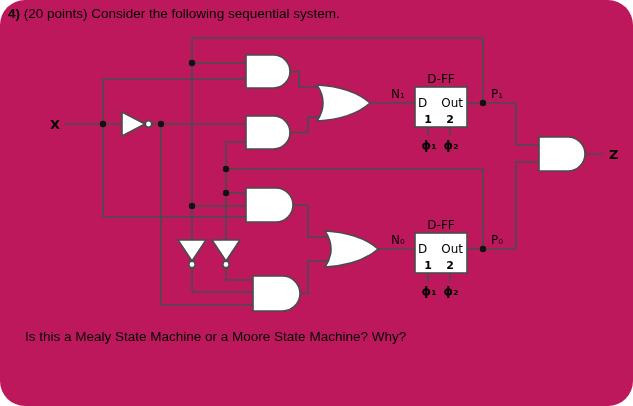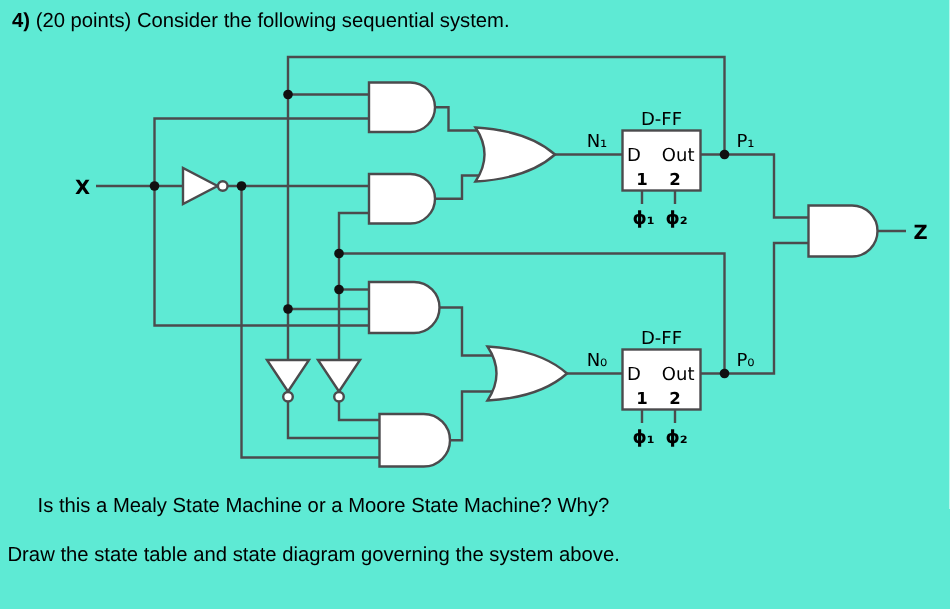--- a/index.html
+++ b/index.html
@@ -1,17 +1,17 @@
 <!DOCTYPE html>
 <html><head>
 <meta charset="utf-8">
 <style>
   html,body{margin:0;padding:0;background:#ffffff;}
-  #page{position:relative;width:633px;height:406px;background:#5eead4;overflow:hidden;
-        font-family:"Liberation Sans","DejaVu Sans",sans-serif;color:#000;}
+  #page{position:relative;width:633px;height:406px;background:#be185d;overflow:hidden;
+        font-family:"Liberation Sans","DejaVu Sans",sans-serif;color:#000;border-radius:25px;}
   #title{position:absolute;left:8px;top:6px;font-size:13.5px;}
   #title b{font-weight:bold;}
   .question{position:absolute;left:5px;font-size:13.5px;}
   #q1{top:329px;margin-left:20px;}
   #q2{top:362px;}
   svg{position:absolute;left:0;top:0;}
   .wire{fill:none;stroke:#4b4b4d;stroke-width:1.6;}
   .shape{fill:#ffffff;stroke:#4b4b4d;stroke-width:1.6;}
   .dot{fill:#111111;stroke:none;}
   .t{font-family:"DejaVu Sans","Liberation Sans",sans-serif;font-size:12px;fill:#000;}
@@ -109,14 +109,13 @@
       <text class="t tpin" x="428" y="269" text-anchor="middle">1</text>
       <text class="t tpin" x="450" y="269" text-anchor="middle">2</text>
       <text class="t tb" x="429" y="295" text-anchor="middle">ϕ₁</text>
       <text class="t tb" x="451" y="295" text-anchor="middle">ϕ₂</text>
       <text class="t" x="398" y="244" text-anchor="middle">N₀</text>
       <text class="t" x="497" y="244" text-anchor="middle">P₀</text>
     </g>
   </svg>
 
   <div class="question" id="q1">Is this a Mealy State Machine or a Moore State Machine? Why?</div>
-  <div class="question" id="q2">Draw the state table and state diagram governing the system above.</div>
 </div>
 
 </body></html>

